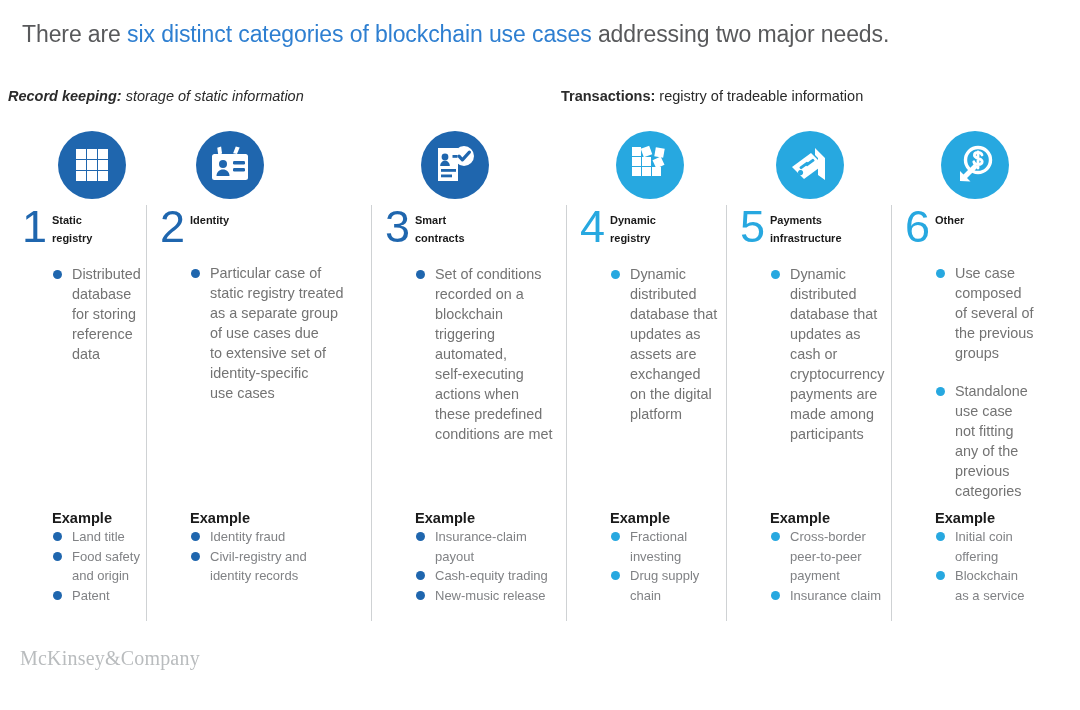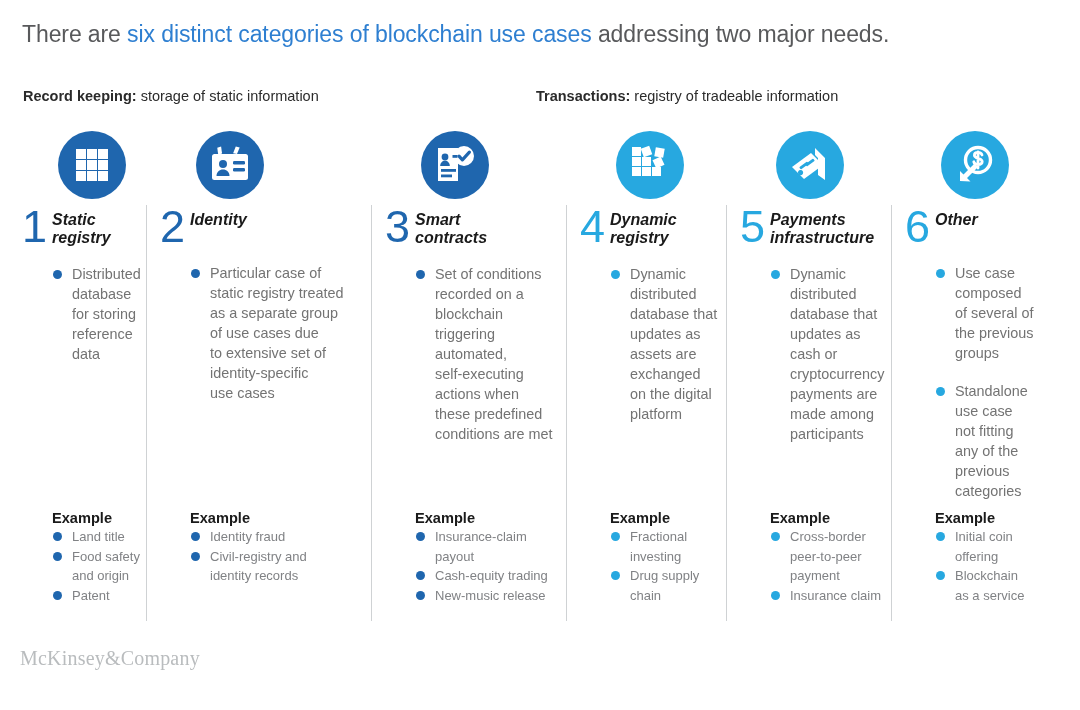--- a/index.html
+++ b/index.html
@@ -36,22 +36,22 @@
   
   .sec-label {
     position: absolute;
     top: 88px;
     font-size: 14.5px;
     color: #2b2b2b;
     white-space: nowrap;
   }
   .sec-label b { font-weight: bold; }
   .sec-label span { font-weight: normal; }
-  #sec-left  { left: 23px; }
-  #sec-right { left: 536px; }
+  #sec-left  { left: 8px; font-style: italic; }
+  #sec-right { left: 561px; }
 
   
   .col {
     position: absolute;
     top: 131px;
   }
   .col .divider {
     position: absolute;
     left: -14px;
     top: 74px;
@@ -79,26 +79,25 @@
   .num {
     font-size: 45px;
     line-height: 38px;
     font-weight: normal;
     letter-spacing: -1px;
     width: 30px;
     flex: 0 0 30px;
     margin-top: -2px;
   }
   .cat-title {
-    font-size: 16px;
+    font-size: 11px;
     font-weight: bold;
     color: #1a1a1a;
     line-height: 18px;
     padding-top: 1px;
-    font-style: italic;
   }
 
   .bullets {
     margin-top: 17px;
     margin-left: 30px;
   }
   .bullet {
     position: relative;
     padding-left: 20px;
     font-size: 14.4px;

